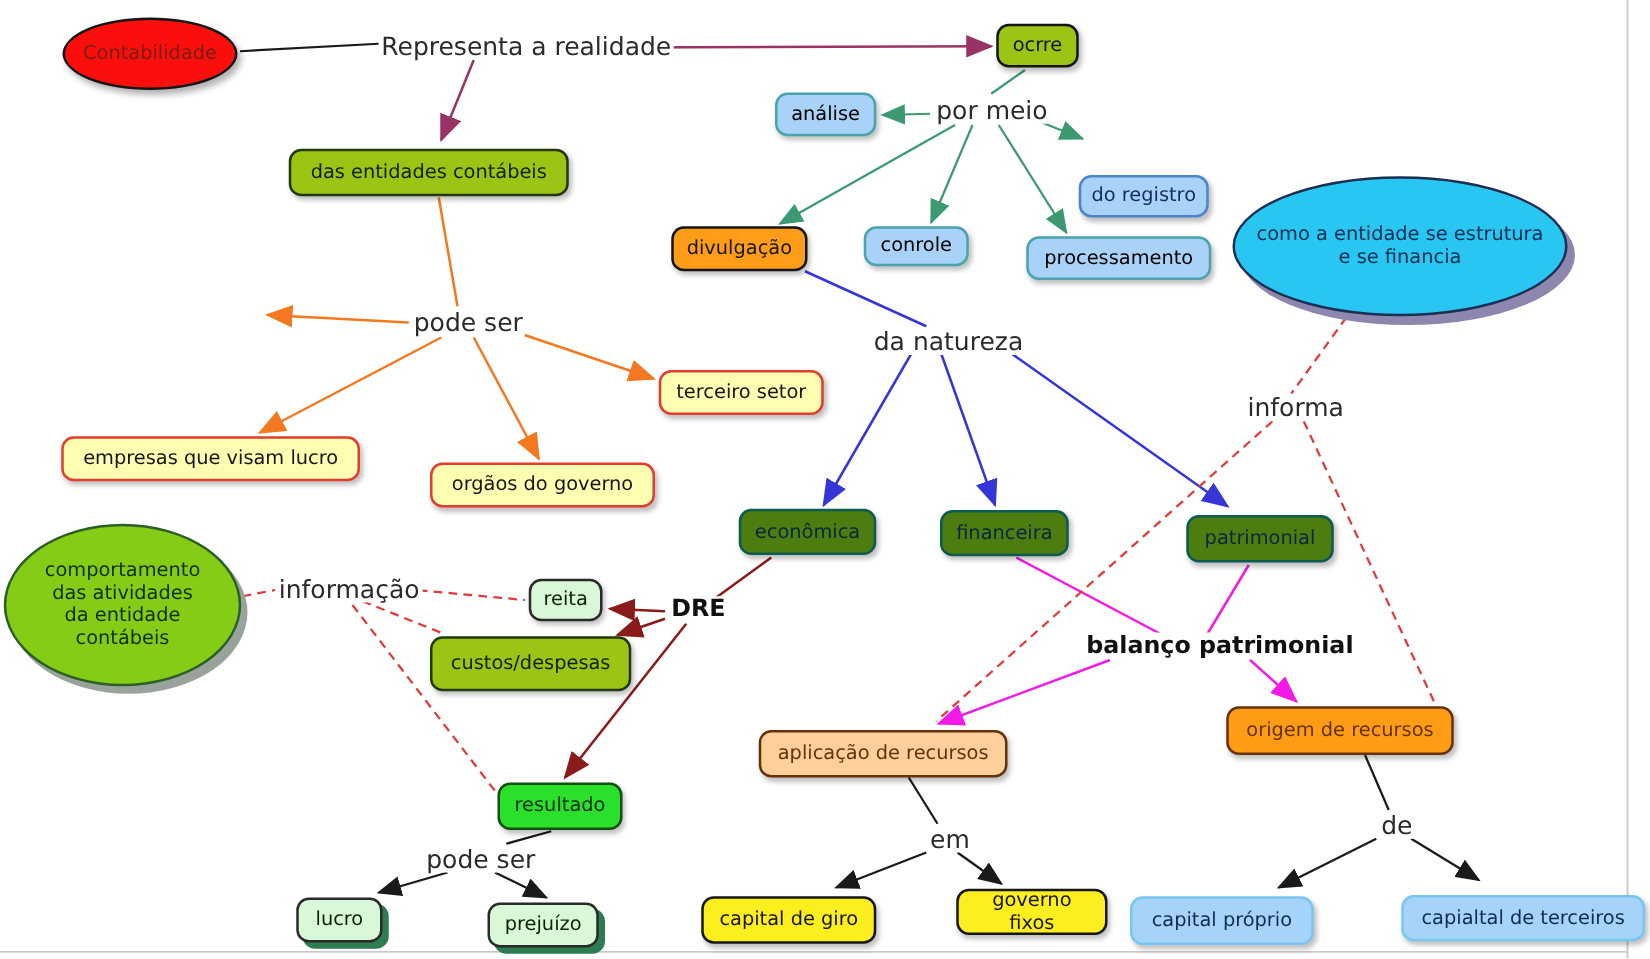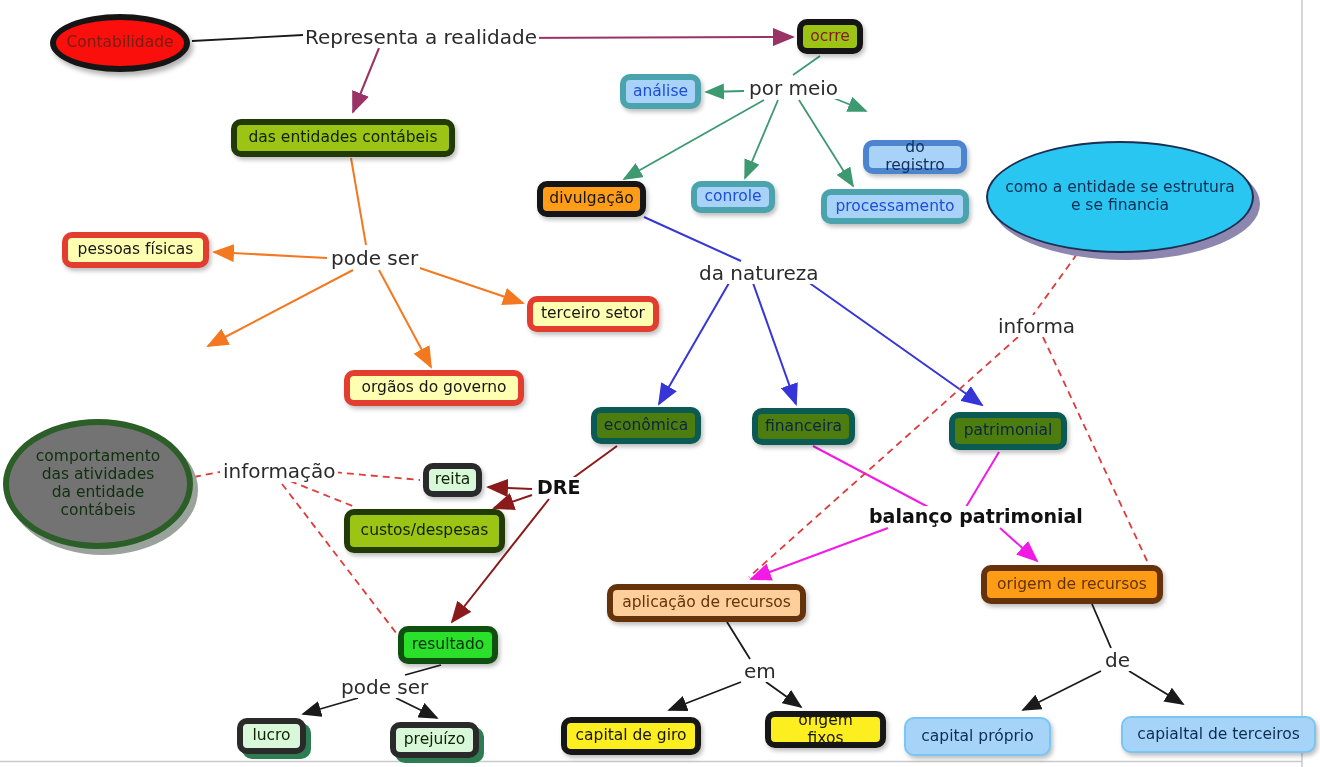--- a/index.html
+++ b/index.html
@@ -1,43 +1,43 @@
 <!DOCTYPE html>
 <html><head>
 <meta charset="utf-8">
 <style>
   html,body{margin:0;padding:0;background:#ffffff;}
   #canvas{position:relative;width:1320px;height:767px;background:#ffffff;overflow:hidden;
           font-family:"DejaVu Sans","Liberation Sans",sans-serif;}
   #edges{position:absolute;left:0;top:0;width:1320px;height:767px;}
 
   .node{position:absolute;box-sizing:border-box;display:flex;align-items:center;justify-content:center;
-        text-align:center;border:6px solid #7f1d1d;border-radius:10px;font-size:15.5px;color:#111;
+        text-align:center;border:2px solid #7f1d1d;border-radius:10px;font-size:15.5px;color:#111;
         padding:2px 8px;white-space:pre-line;line-height:1.15;
         box-shadow:2px 3px 4px rgba(0,0,0,0.25);}
   .ellipse{border-radius:50%;}
 
   .olive      {background:#9cc414;border-color:#223a06;color:#0e2200;}
-  .olive-blk  {background:#9cc414;border-color:#151515;color:#7f1d1d;}
-  .lightblue  {background:#a8d2f7;border-color:#4aa3ad;color:#1d4ed8;}
+  .olive-blk  {background:#9cc414;border-color:#151515;color:#0f172a;}
+  .lightblue  {background:#a8d2f7;border-color:#4aa3ad;color:#000000;}
   .lightblue2 {background:#a8d2f7;border-color:#4d84cf;color:#10305d;margin-top:28px;}
   .orangebox  {background:#ff9d19;border-color:#151515;color:#161616;}
   .yellowpale {background:#ffffb2;border-color:#e23d2e;color:#161616;}
   .cyanbox    {background:#4d7c0f;border-color:#0c5a54;color:#0b2740;}
   .lightgreen {background:#d9f8da;border-color:#2a2a2a;color:#0e2200;}
   .brightgreen{background:#2ae02a;border-color:#0f4f0f;color:#052e05;}
   .peach      {background:#fdcf9b;border-color:#66320a;color:#66320a;}
   .orangebrown{background:#fe9c16;border-color:#66320a;color:#66320a;}
   .yellowbox  {background:#fdee1f;border-color:#161616;color:#161616;}
   .bluebottom {background:#a6d4f8;border-color:#79c6f3;color:#0e2d52;border-width:2.5px;}
   .greenshadow{box-shadow:5px 5px 0 #2e7d52;}
 
   .ell-red  {background:#fb0f0c;border-color:#151515;color:#7a1d12;box-shadow:3px 4px 5px rgba(0,0,0,0.3);}
   .ell-blue {background:#29c6f1;border-color:#1b2f52;color:#0e2d52;border-width:2.5px;box-shadow:6px 7px 0 #8d87b0;}
-  .ell-green{background:#737373;border-color:#2c5e28;color:#10300e;box-shadow:5px 6px 0 #9aa39b;}
+  .ell-green{background:#84cc16;border-color:#2c5e28;color:#10300e;box-shadow:5px 6px 0 #9aa39b;}
 
   .linklabel{position:absolute;font-size:20px;color:#2b2b2b;background:#ffffff;padding:0 2px;
              white-space:nowrap;line-height:1.1;}
   .bold{font-weight:bold;color:#111;font-size:19px;}
 
   .edgeline{fill:none;}
 </style>
 </head>
 <body>
 
@@ -141,39 +141,39 @@
   <div class="node ellipse ell-red" style="left:50px;top:14px;width:140px;height:58px">Contabilidade</div>
   <div class="node olive-blk" style="left:797px;top:19px;width:66px;height:35px">ocrre</div>
   <div class="node olive" style="left:231px;top:119px;width:224px;height:38px">das entidades contábeis</div>
   <div class="node lightblue" style="left:620px;top:74px;width:81px;height:35px">análise</div>
   <div class="node lightblue2" style="left:863px;top:112px;width:104px;height:34px">do registro</div>
   <div class="node orangebox" style="left:537px;top:181px;width:109px;height:36px">divulgação</div>
   <div class="node lightblue" style="left:691px;top:181px;width:84px;height:32px">conrole</div>
   <div class="node lightblue" style="left:821px;top:189px;width:148px;height:35px">processamento</div>
   <div class="node ellipse ell-blue" style="left:986px;top:141px;width:268px;height:112px">como a entidade se estrutura
 e se financia</div>
-  <div class="node yellowpale" style="left:62px;top:232px;width:147px;height:36px">pessoas físicas</div>
   <div class="node yellowpale" style="left:527px;top:296px;width:132px;height:36px">terceiro setor</div>
+  <div class="node yellowpale" style="left:49px;top:349px;width:239px;height:36px">empresas que visam lucro</div>
   <div class="node yellowpale" style="left:344px;top:370px;width:180px;height:36px">orgãos do governo</div>
   <div class="node cyanbox" style="left:591px;top:407px;width:110px;height:37px">econômica</div>
   <div class="node cyanbox" style="left:752px;top:408px;width:103px;height:37px">financeira</div>
   <div class="node cyanbox" style="left:949px;top:412px;width:118px;height:38px">patrimonial</div>
   <div class="node ellipse ell-green" style="left:3px;top:419px;width:190px;height:130px">comportamento
 das atividades
 da entidade
 contábeis</div>
   <div class="node lightgreen" style="left:423px;top:463px;width:59px;height:34px">reita</div>
   <div class="node olive" style="left:344px;top:509px;width:161px;height:44px">custos/despesas</div>
   <div class="node brightgreen" style="left:398px;top:626px;width:100px;height:38px">resultado</div>
   <div class="node peach" style="left:607px;top:584px;width:199px;height:38px">aplicação de recursos</div>
   <div class="node orangebrown" style="left:981px;top:565px;width:182px;height:39px">origem de recursos</div>
   <div class="node lightgreen greenshadow" style="left:237px;top:718px;width:69px;height:36px">lucro</div>
   <div class="node lightgreen greenshadow" style="left:390px;top:722px;width:89px;height:36px">prejuízo</div>
   <div class="node yellowbox" style="left:561px;top:717px;width:140px;height:38px">capital de giro</div>
-  <div class="node yellowbox" style="left:765px;top:711px;width:121px;height:37px">origem fixos</div>
+  <div class="node yellowbox" style="left:765px;top:711px;width:121px;height:37px">governo fixos</div>
   <div class="node bluebottom" style="left:904px;top:717px;width:147px;height:39px">capital próprio</div>
   <div class="node bluebottom" style="left:1121px;top:716px;width:195px;height:37px">capialtal de terceiros</div>
 
   <div class="linklabel" style="left:303px;top:26px">Representa a realidade</div>
   <div class="linklabel" style="left:747px;top:77px">por meio</div>
   <div class="linklabel" style="left:329px;top:247px">pode ser</div>
   <div class="linklabel" style="left:697px;top:262px">da natureza</div>
   <div class="linklabel" style="left:996px;top:315px">informa</div>
   <div class="linklabel" style="left:221px;top:460px">informação</div>
   <div class="linklabel bold" style="left:535px;top:477px">DRE</div>

